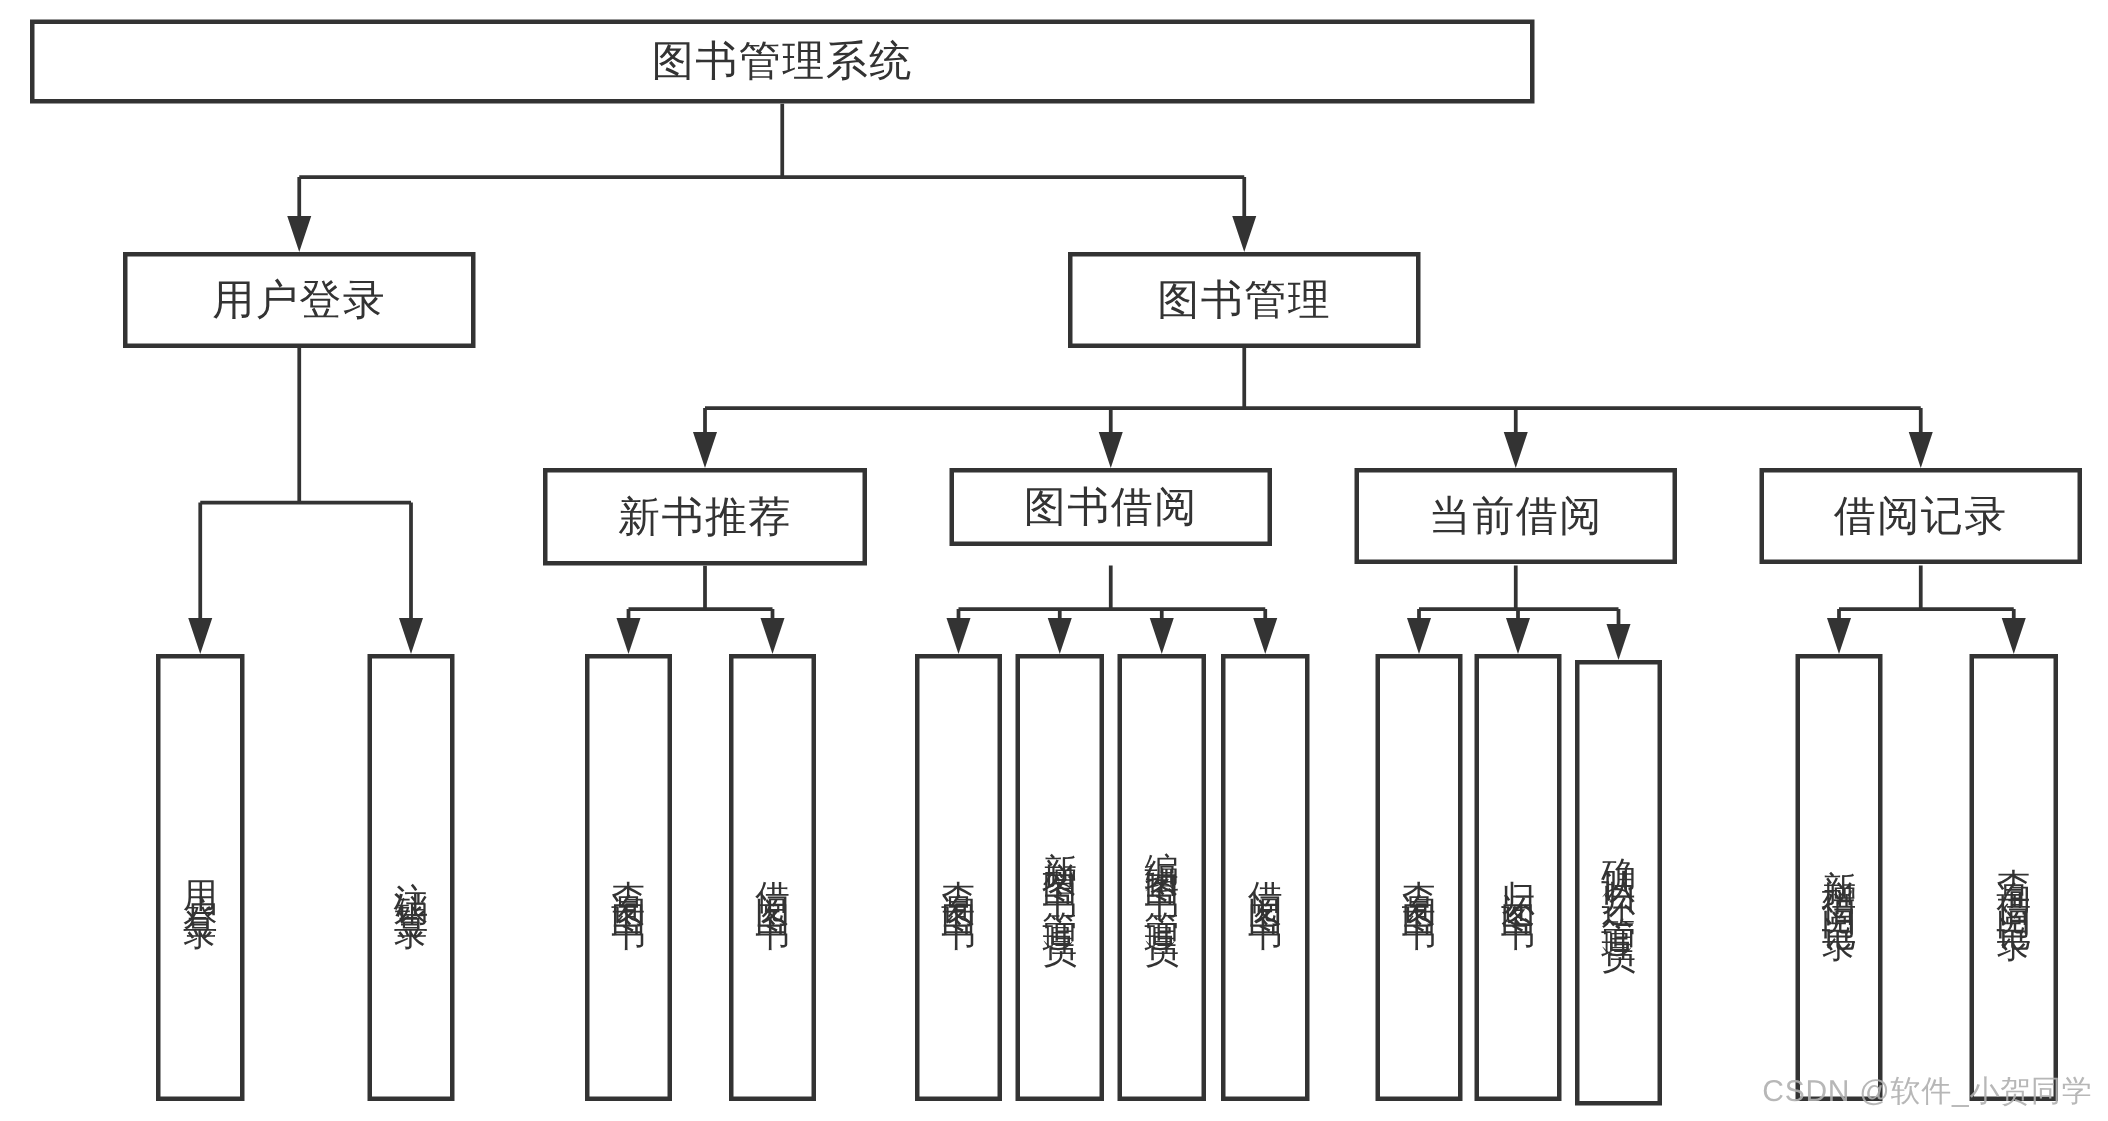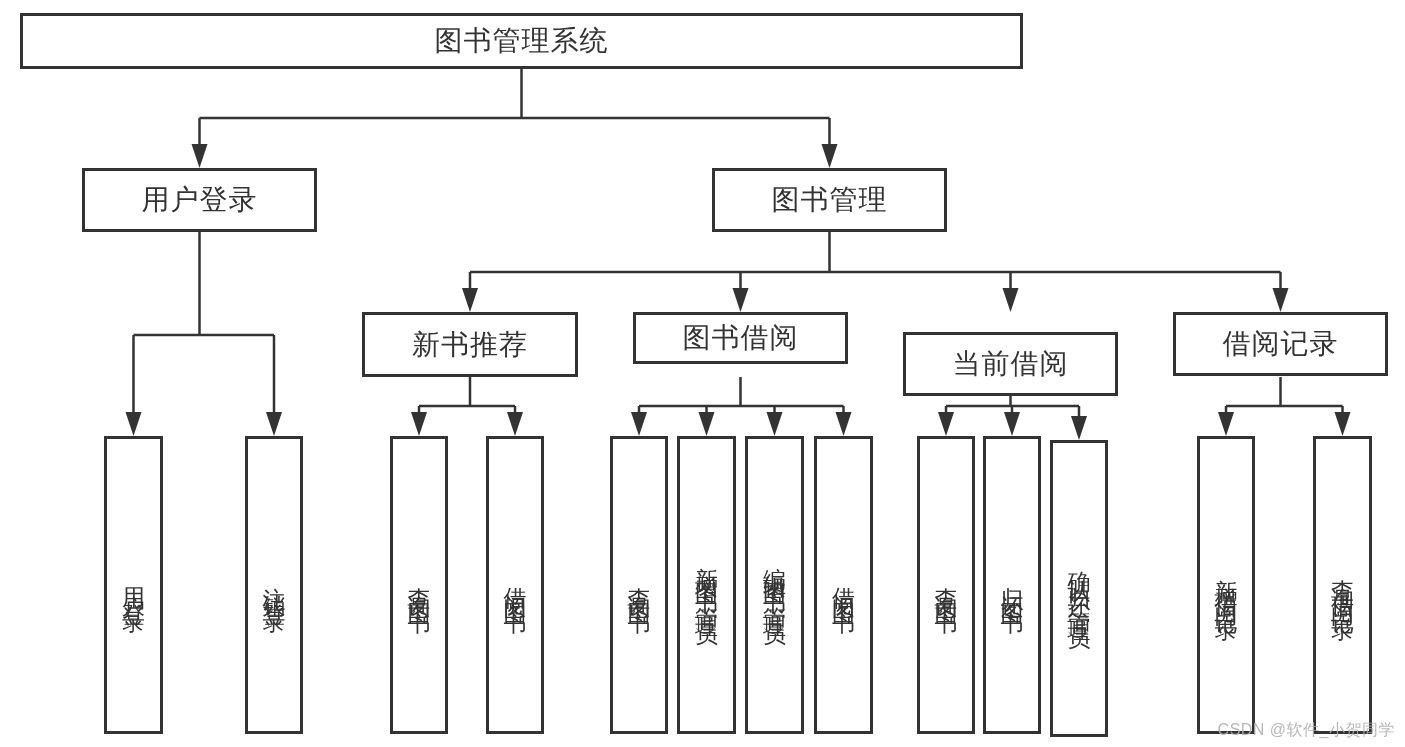--- a/index.html
+++ b/index.html
@@ -47,21 +47,21 @@
     text-orientation: mixed;
     font-size: 23px;
     letter-spacing: 8px;
     line-height: 1;
     white-space: nowrap;
   }
   #watermark {
     position: absolute;
     right: 10px;
     bottom: 6px;
-    font-size: 16px;
+    font-size: 20px;
     letter-spacing: 0.5px;
     z-index: 5;
     opacity: 0.9;
   }
 </style>
 </head>
 <body>
 
 <div id="canvas" style="background: rgb(255, 255, 255);">
 
@@ -120,21 +120,21 @@
       <polygon points="1342.5,436 1334.5,412 1350.5,412" fill="#333333"></polygon>
     </svg>
 
   <div class="node" style="left: 20px; top: 13px; width: 1003px; height: 56px; border-color: rgb(51, 51, 51); color: rgb(51, 51, 51);">图书管理系统</div>
 
   <div class="node" style="left: 82px; top: 168px; width: 235px; height: 64px; border-color: rgb(51, 51, 51); color: rgb(51, 51, 51);">用户登录</div>
   <div class="node" style="left: 712px; top: 168px; width: 235px; height: 64px; border-color: rgb(51, 51, 51); color: rgb(51, 51, 51);">图书管理</div>
 
   <div class="node" style="left: 362px; top: 312px; width: 216px; height: 65px; border-color: rgb(51, 51, 51); color: rgb(51, 51, 51);">新书推荐</div>
   <div class="node" style="left: 633px; top: 312px; width: 215px; height: 52px; border-color: rgb(51, 51, 51); color: rgb(51, 51, 51);">图书借阅</div>
-  <div class="node" style="left: 903px; top: 312px; width: 215px; height: 64px; border-color: rgb(51, 51, 51); color: rgb(51, 51, 51); margin-top: 20px;">当前借阅</div>
+  <div class="node" style="left: 903px; top: 312px; width: 215px; height: 64px; border-color: rgb(51, 51, 51); color: rgb(51, 51, 51);">当前借阅</div>
   <div class="node" style="left: 1173px; top: 312px; width: 215px; height: 64px; border-color: rgb(51, 51, 51); color: rgb(51, 51, 51);">借阅记录</div>
 
   <div class="leaf" style="left: 104px; top: 436px; width: 59px; height: 298px; border-color: rgb(51, 51, 51); color: rgb(51, 51, 51);">
     <span>用户登录</span>
   </div>
   <div class="leaf" style="left: 245px; top: 436px; width: 58px; height: 298px; border-color: rgb(51, 51, 51); color: rgb(51, 51, 51);">
     <span>注销登录</span>
   </div>
 
   <div class="leaf" style="left: 390px; top: 436px; width: 58px; height: 298px; border-color: rgb(51, 51, 51); color: rgb(51, 51, 51);">

